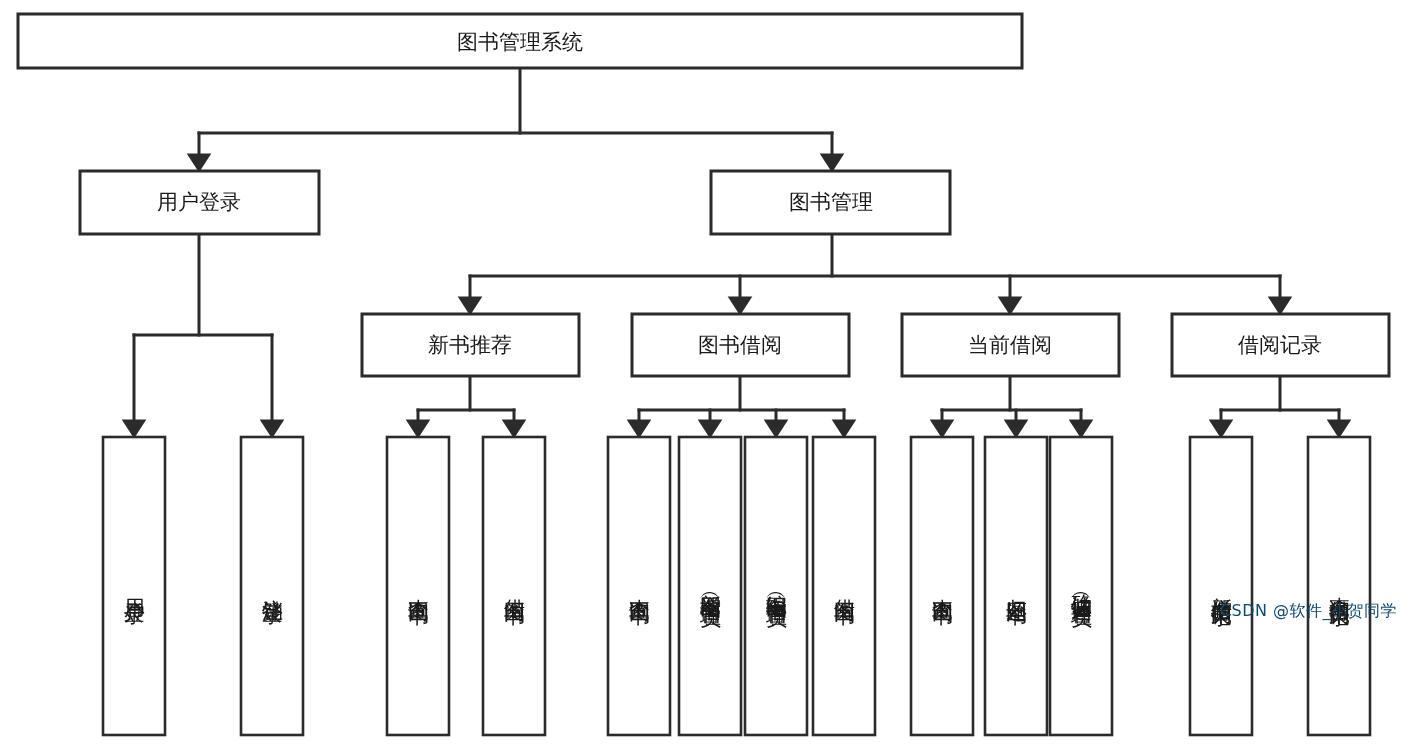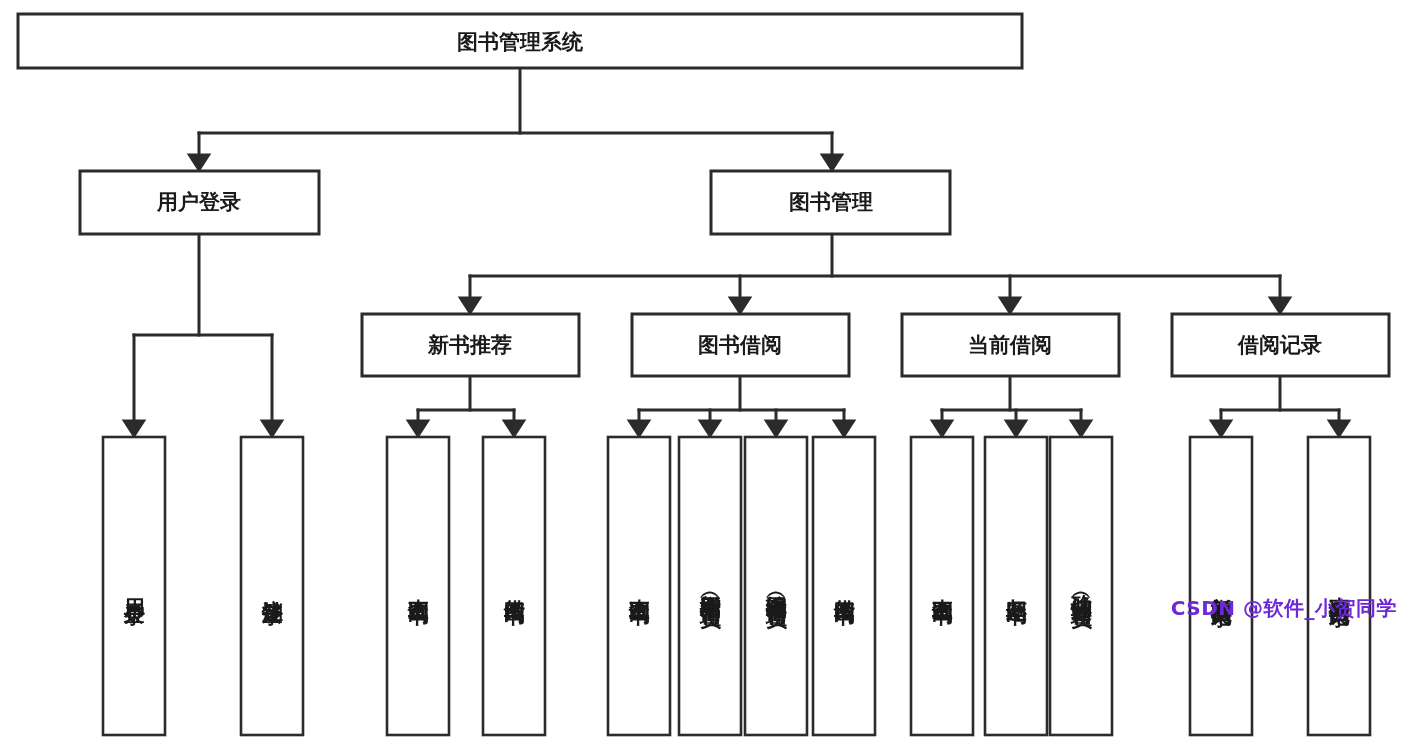--- a/index.html
+++ b/index.html
@@ -12,21 +12,20 @@
     width: 1405px;
     height: 747px;
     font-family: "DejaVu Sans", "Liberation Sans", sans-serif;
     overflow: hidden;
   }
   #diagram-root {
     position: relative;
     width: 1405px;
     height: 628px;
     background: #ffffff;
-    font-weight: bold;
   }
   svg#tree-svg {
     position: absolute;
     left: 0;
     top: 0;
     width: 1405px;
     height: 747px;
     display: block;
   }
   .node-rect {
@@ -67,22 +66,22 @@
     line-height: 1.18;
     letter-spacing: 2px;
     color: #1a1a1a;
     white-space: nowrap;
   }
   #watermark {
     position: absolute;
     right: 8px;
     bottom: 6px;
     font-family: "DejaVu Sans", "Liberation Sans", sans-serif;
-    font-size: 20px;
-    color: #6d28d9;
+    font-size: 16px;
+    color: #0c4a6e;
     letter-spacing: 0.5px;
     user-select: none;
   }
 </style>
 </head>
 <body>
 
 <div id="diagram-root">
 
   <svg id="tree-svg" viewBox="0 0 1405 747">

